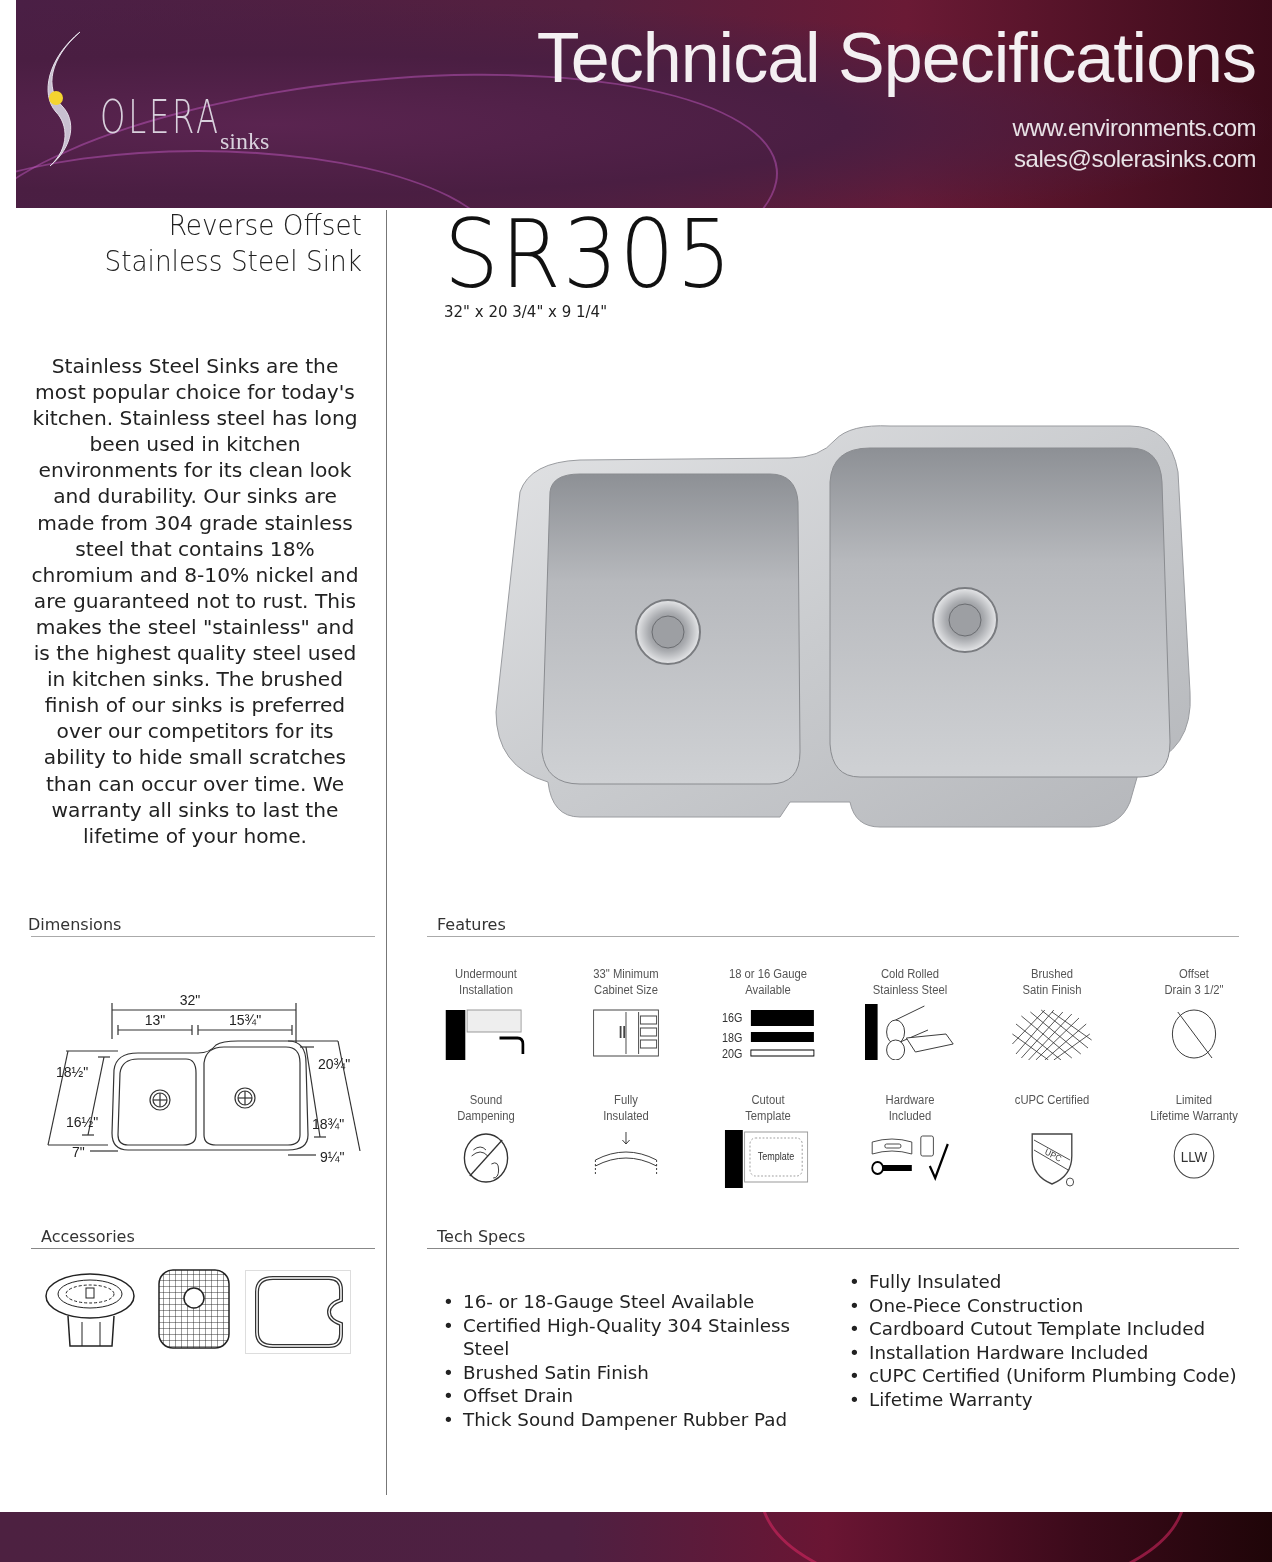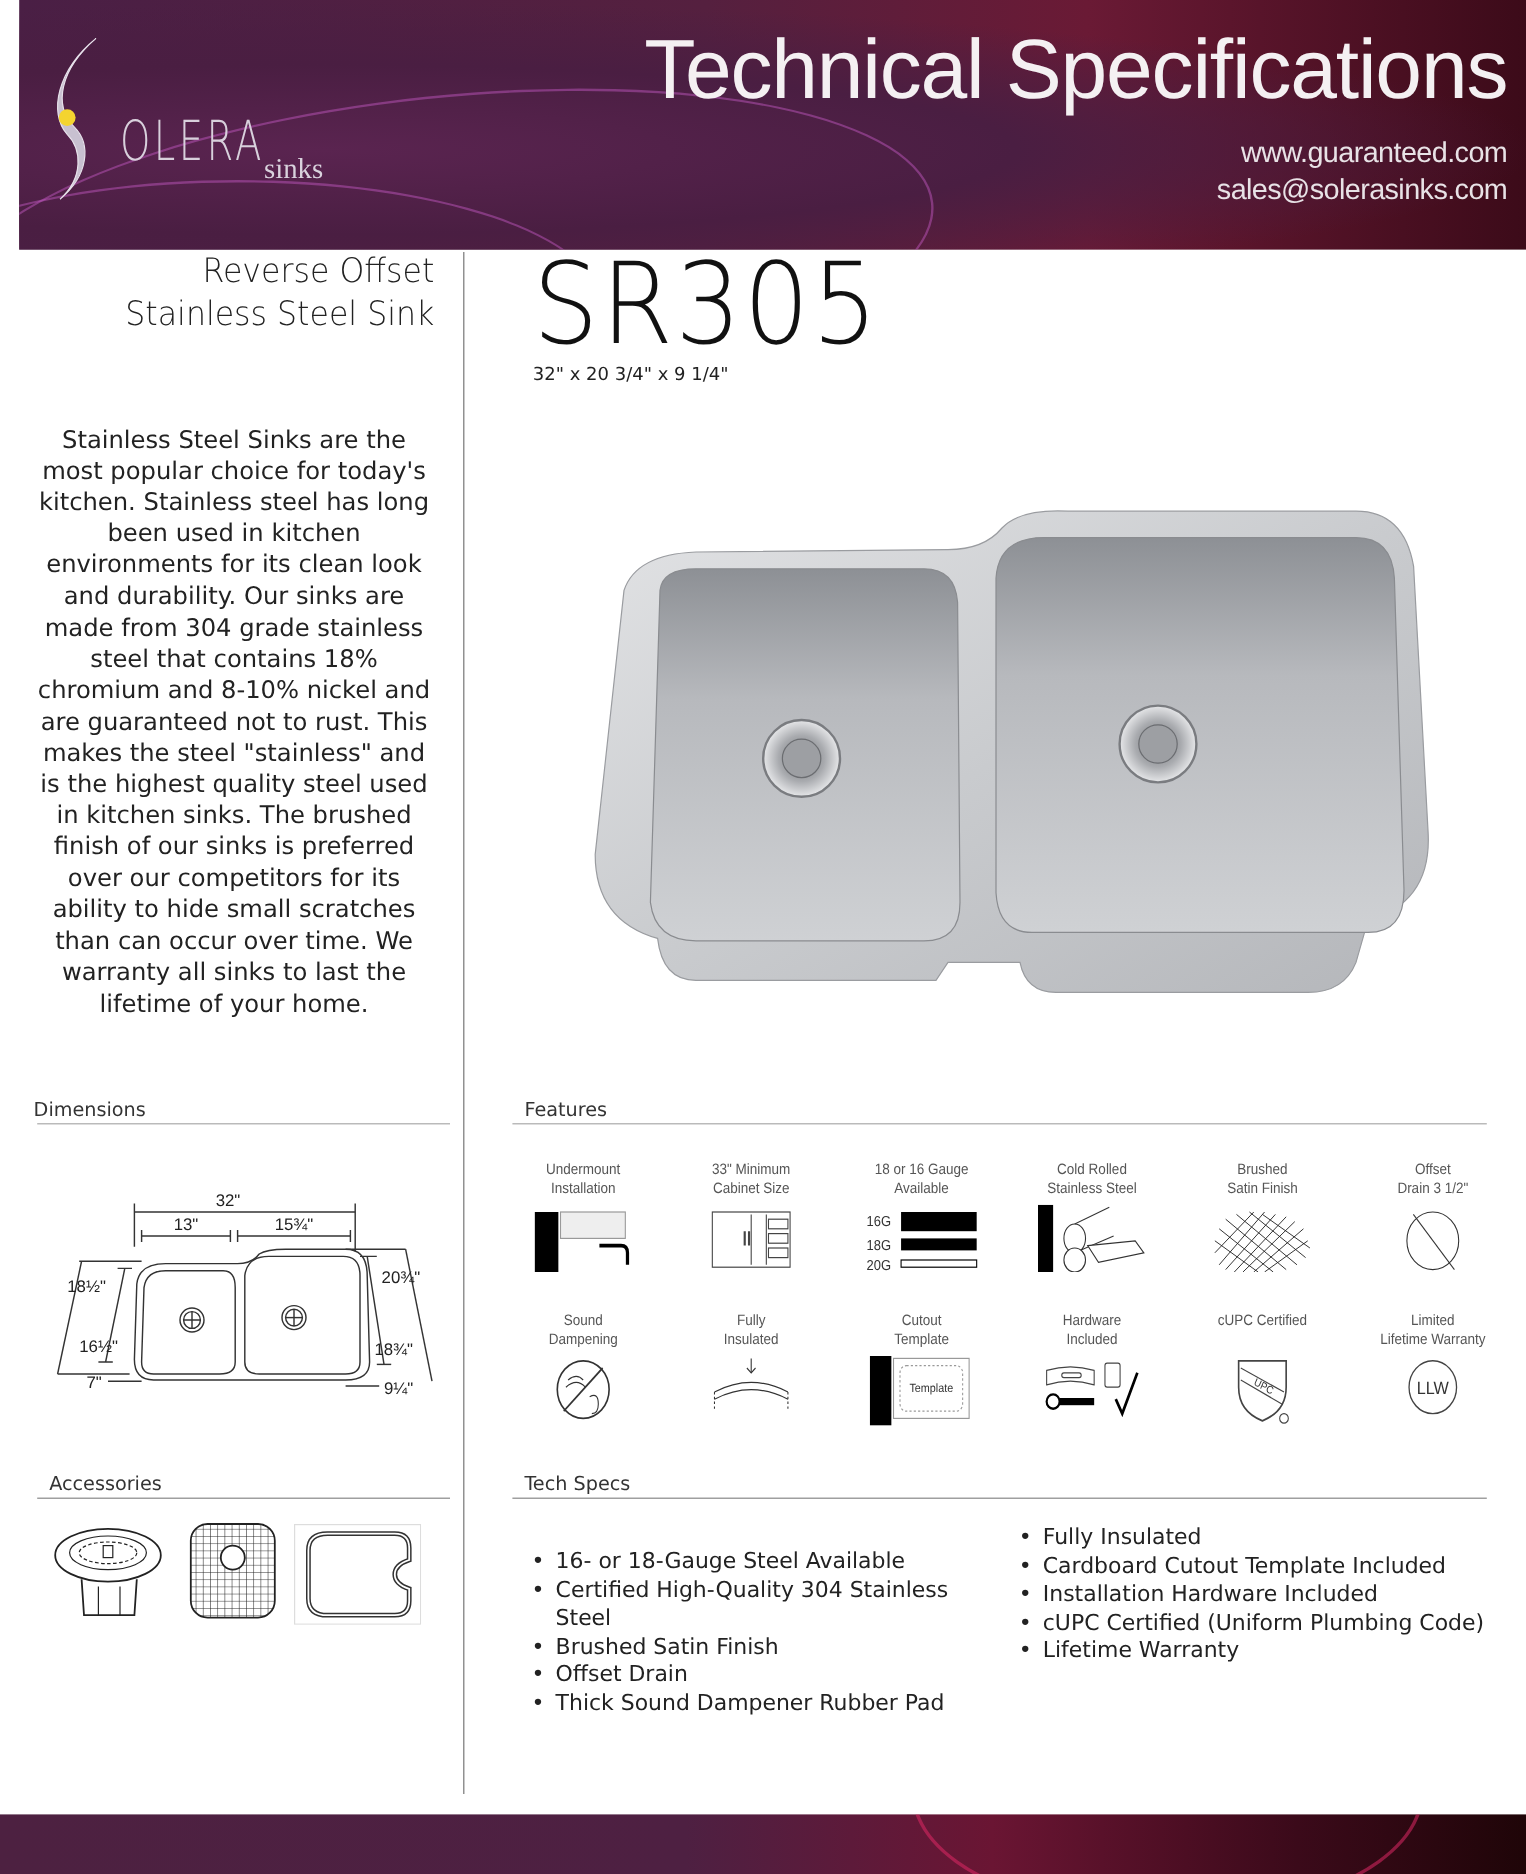--- a/index.html
+++ b/index.html
@@ -57,21 +57,21 @@
     <svg class="s-arc" width="60" height="140" viewBox="0 0 60 140">
       <path d="M40 4 C10 30, 4 60, 22 78 C36 92, 34 118, 10 138 C30 120, 28 96, 16 84 C0 66, 8 30, 40 4 Z" fill="#c8c0d0" stroke="#e6e0ea" stroke-width="1"></path>
       <circle cx="16" cy="70" r="7" fill="#f4d430"></circle>
     </svg>
     <span class="word">OLERA</span>
     <span class="sub">sinks</span>
   </div>
 
   <div class="title">Technical Specifications</div>
   <div class="contact">
-    <div>www.guaranteed.com</div>
+    <div>www.environments.com</div>
     <div>sales@solerasinks.com</div>
   </div>
 </div>
 
 <div class="divider-v"></div>
 
 <div class="subtitle">
   <div>Reverse Offset</div>
   <div>Stainless Steel Sink</div>
 </div>
@@ -319,20 +319,21 @@
 
 <ul class="specs" style="left:441px;width:370px;margin-top:20px;">
   <li>16- or 18-Gauge Steel Available</li>
   <li>Certified High-Quality 304 Stainless Steel</li>
   <li>Brushed Satin Finish</li>
   <li>Offset Drain</li>
   <li>Thick Sound Dampener Rubber Pad</li>
 </ul>
 <ul class="specs" style="left:847px;width:380px;">
   <li>Fully Insulated</li>
+  <li>One-Piece Construction</li>
   <li>Cardboard Cutout Template Included</li>
   <li>Installation Hardware Included</li>
   <li>cUPC Certified (Uniform Plumbing Code)</li>
   <li>Lifetime Warranty</li>
 </ul>
 
 <div class="footer">
   <div style="position:absolute;left:760px;top:-120px;width:420px;height:200px;border:3px solid rgba(220,40,100,0.55);border-radius:50%;"></div>
 </div>
 

